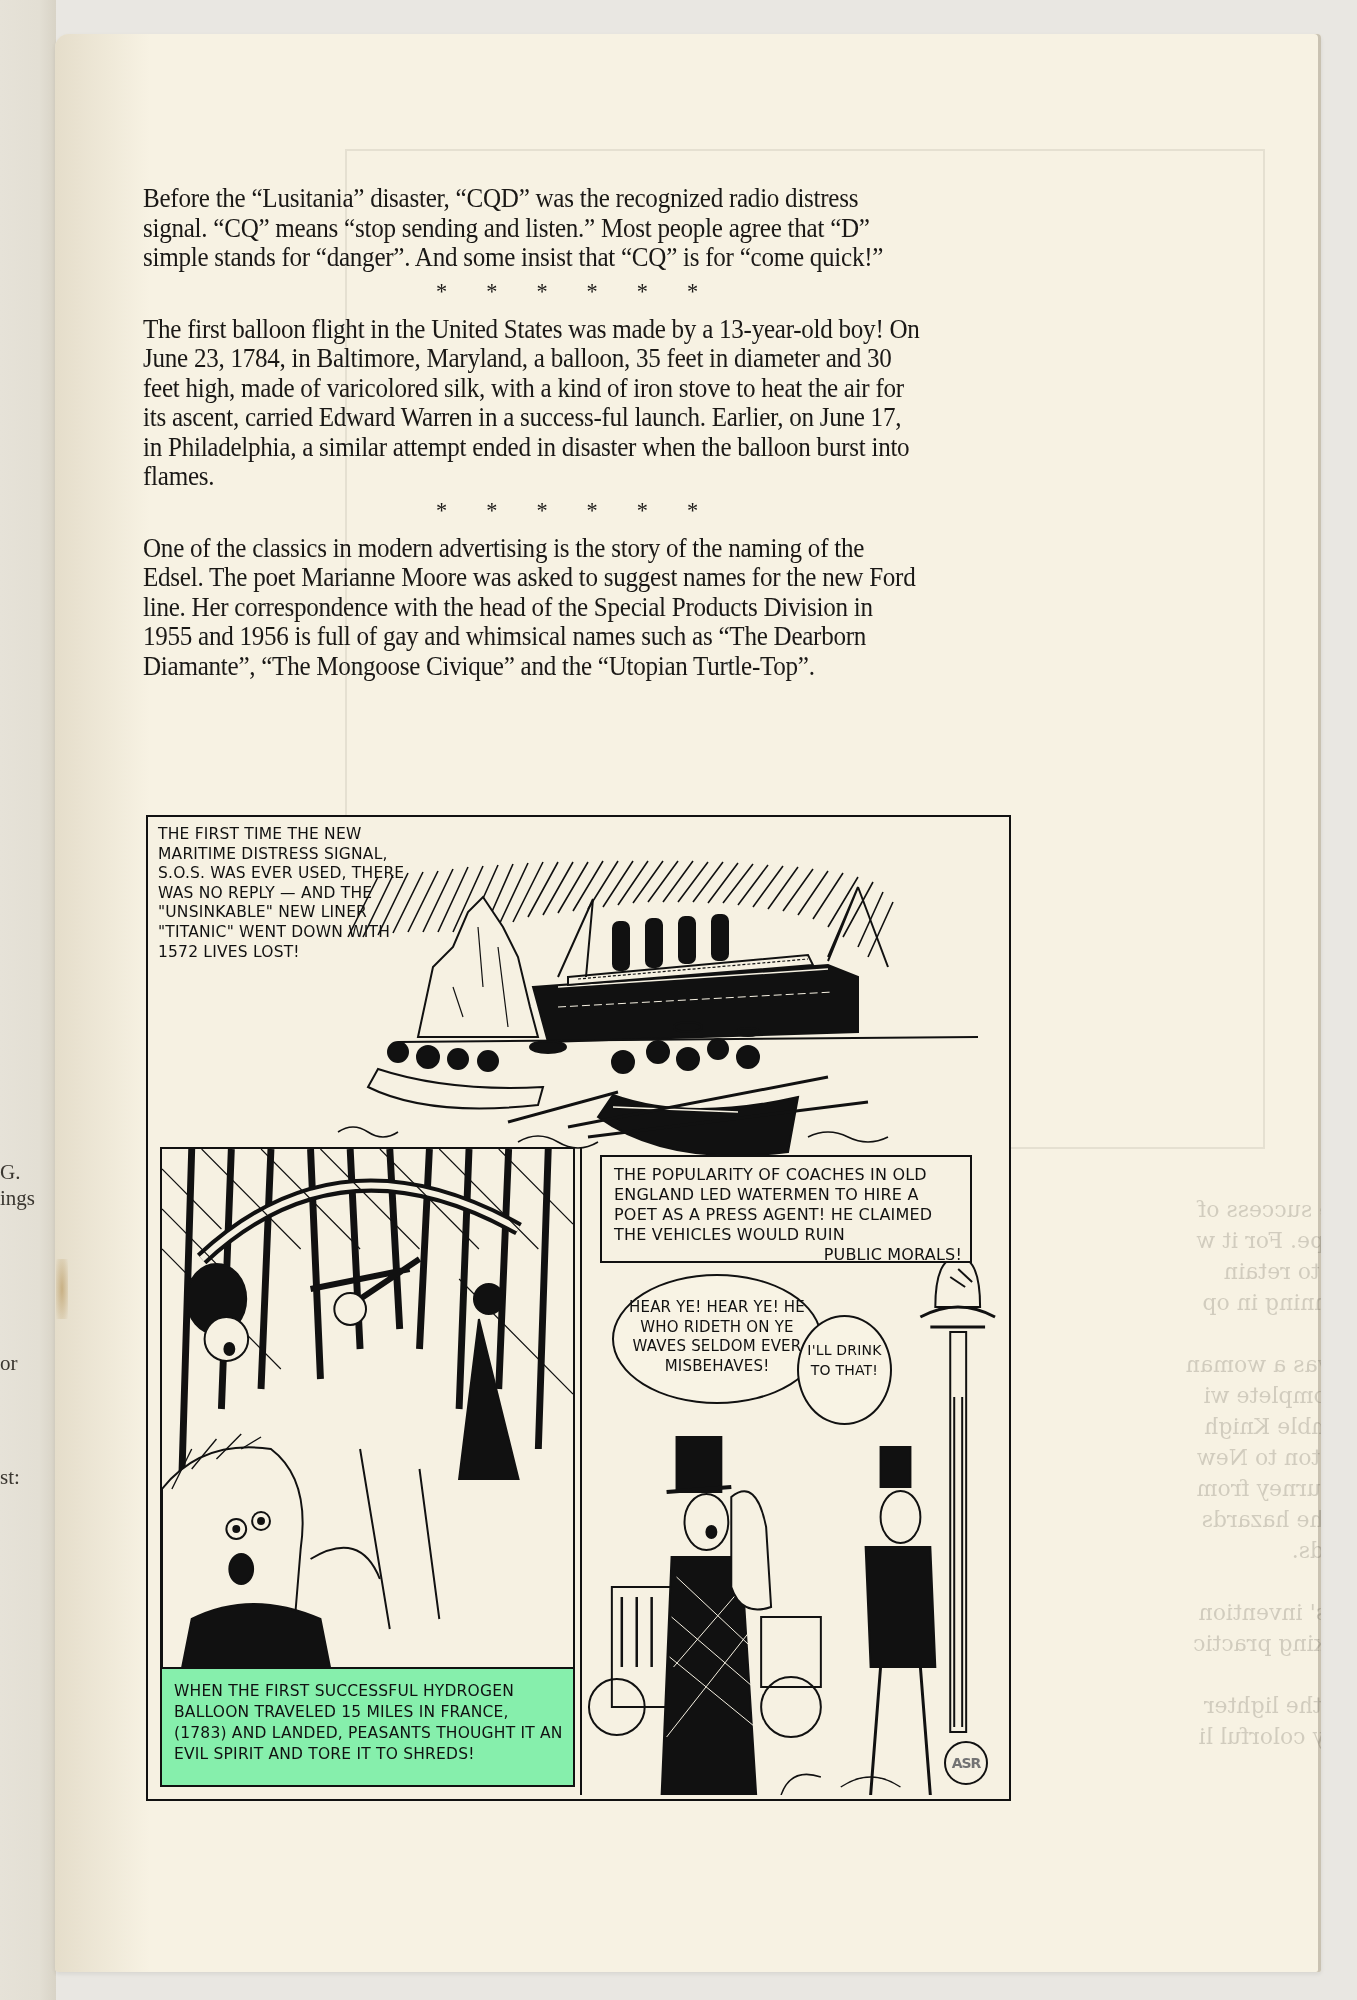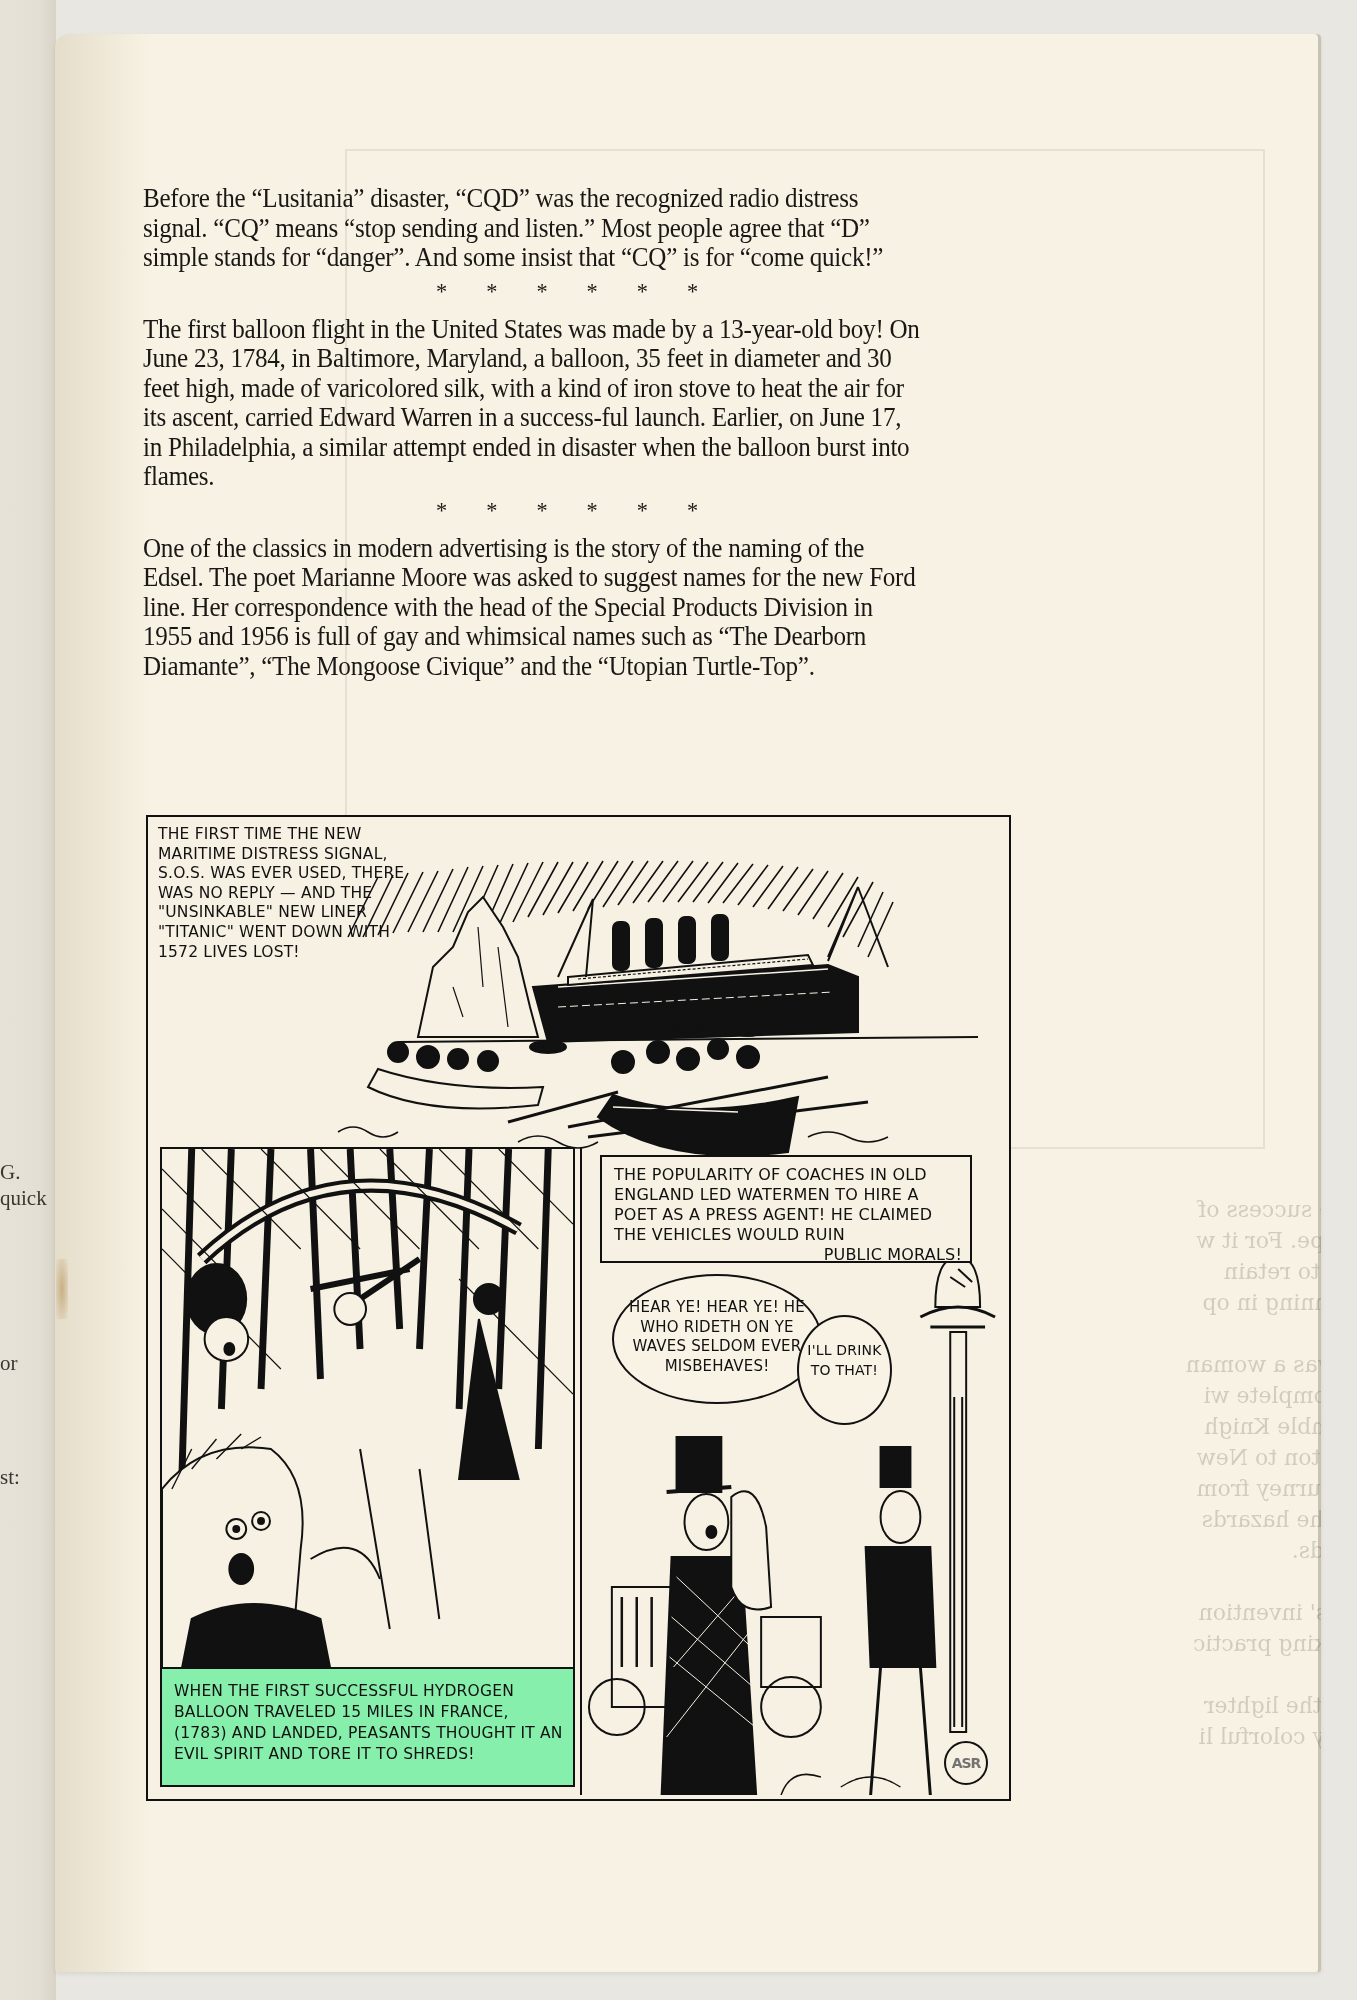--- a/index.html
+++ b/index.html
@@ -107,21 +107,21 @@
       font-family: "DejaVu Sans", sans-serif; font-weight: bold; font-size: 14px;
       display: flex; align-items: center; justify-content: center; color: #737373;
       letter-spacing: -1px;
     }
   </style>
 </head>
 <body>
 
 <div class="prev-page">
   <span class="frag" style="top:1160px">G.</span>
-  <span class="frag" style="top:1186px">quick</span>
+  <span class="frag" style="top:1186px">ings</span>
   <span class="frag" style="top:1351px">or</span>
   <span class="frag" style="top:1465px">st:</span>
 </div>
 
 <div class="page">
   <div class="gutter-stain"></div>
   <div class="ghost ghost-box"></div>
   <div class="ghost-right" style="right:-40px">The success of
 scope. For it w
 cat to retain

